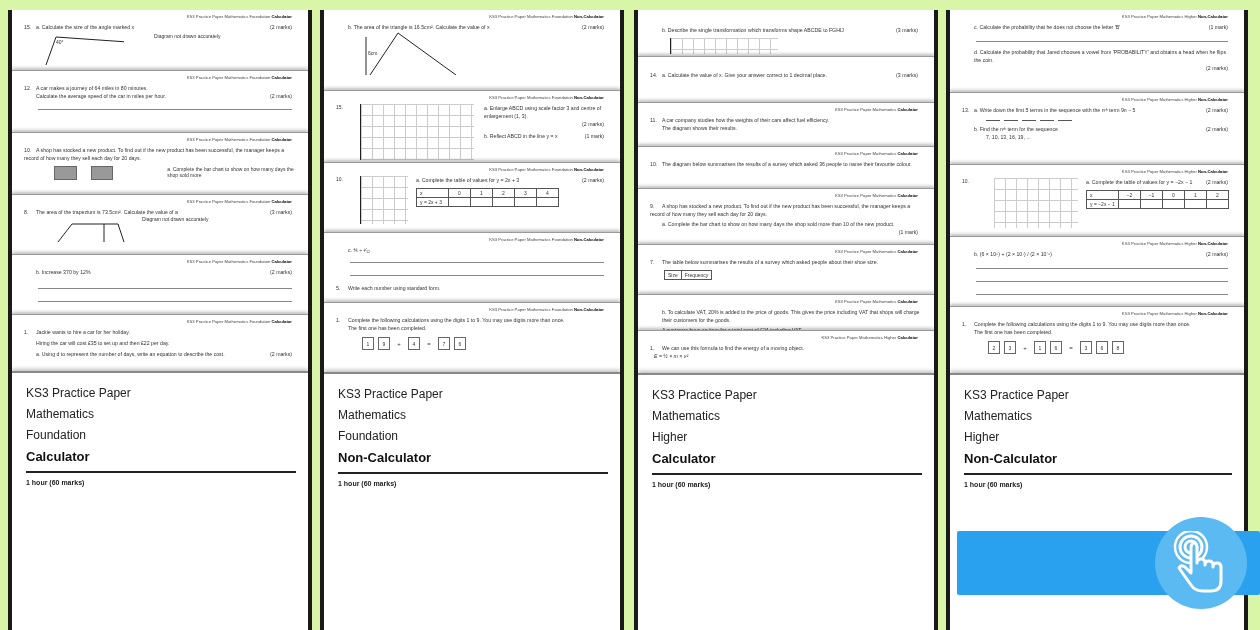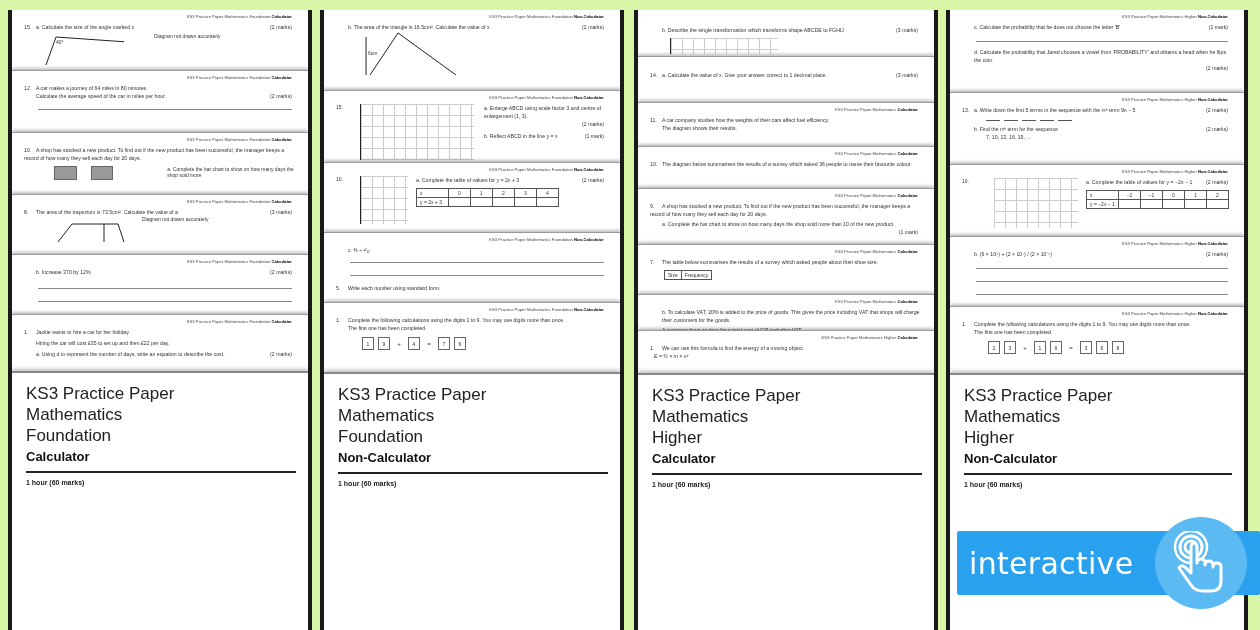--- a/index.html
+++ b/index.html
@@ -25,21 +25,21 @@
   .q-line .marks { white-space: nowrap; padding-left: 6px; padding-right: 4px; }
   .q-sub { padding-left: 12px; }
   .q-num { display: inline-block; min-width: 12px; }
   .ans-line { height: 1px; background: #888; margin: 9px 4px 0 14px; }
 
   .cover {
     position: absolute; left: 0; right: 0; background: #fff;
     border-top: 2px solid #888; box-shadow: 0 -2px 4px rgba(0,0,0,0.25);
     padding: 10px 12px 0 14px;
   }
-  .cover-line { font-size: 17px; line-height: 21px; color: #222; }
+  .cover-line { font-size: 12px; line-height: 21px; color: #222; }
   .cover-strong { font-size: 13px; line-height: 21px; font-weight: bold; color: #111; }
   .cover-rule { height: 2px; background: #222; margin: 4px 0 6px 0; }
   .cover-duration { font-size: 7px; font-weight: bold; color: #222; }
 
   .mini-grid {
     display: inline-block; vertical-align: top;
     background-image: linear-gradient(#ccc 1px, transparent 1px), linear-gradient(90deg, #ccc 1px, transparent 1px);
     background-size: 11px 11px; border-left: 1.5px solid #222;
   }
   .mini-table { border-collapse: collapse; font-size: 5px; }
@@ -450,21 +450,20 @@
       <div class="cover-line">Higher</div>
       <div class="cover-strong">Non-Calculator</div>
       <div class="cover-rule"></div>
       <div class="cover-duration">1 hour (60 marks)</div>
     </div>
   </div>
   <div class="col-shadow" style="right:-4px;"></div>
 </div>
 
 <div class="interactive-badge">
-  <span class="interactive-text">interactive</span>
   <div class="interactive-circle">
     <svg width="56" height="64" viewBox="0 0 56 64" fill="none" stroke="#fff" stroke-width="3" stroke-linecap="round" stroke-linejoin="round">
       <circle cx="18" cy="16" r="6"></circle>
       <circle cx="18" cy="16" r="11"></circle>
       <circle cx="18" cy="16" r="16" stroke-width="2.5"></circle>
       <path d="M18 18 V42 L12 36 Q8 33 6 37 L18 54 Q22 60 30 60 H38 Q48 60 48 50 V36 Q48 32 44 32 Q40 32 40 36 V34 Q40 30 36 30 Q32 30 32 34 V32 Q32 28 28 28 Q24 28 24 32 V18 Q24 12 21 12 Q18 12 18 18 Z" fill="#5bbaf2"></path>
     </svg>
   </div>
 </div>
 

